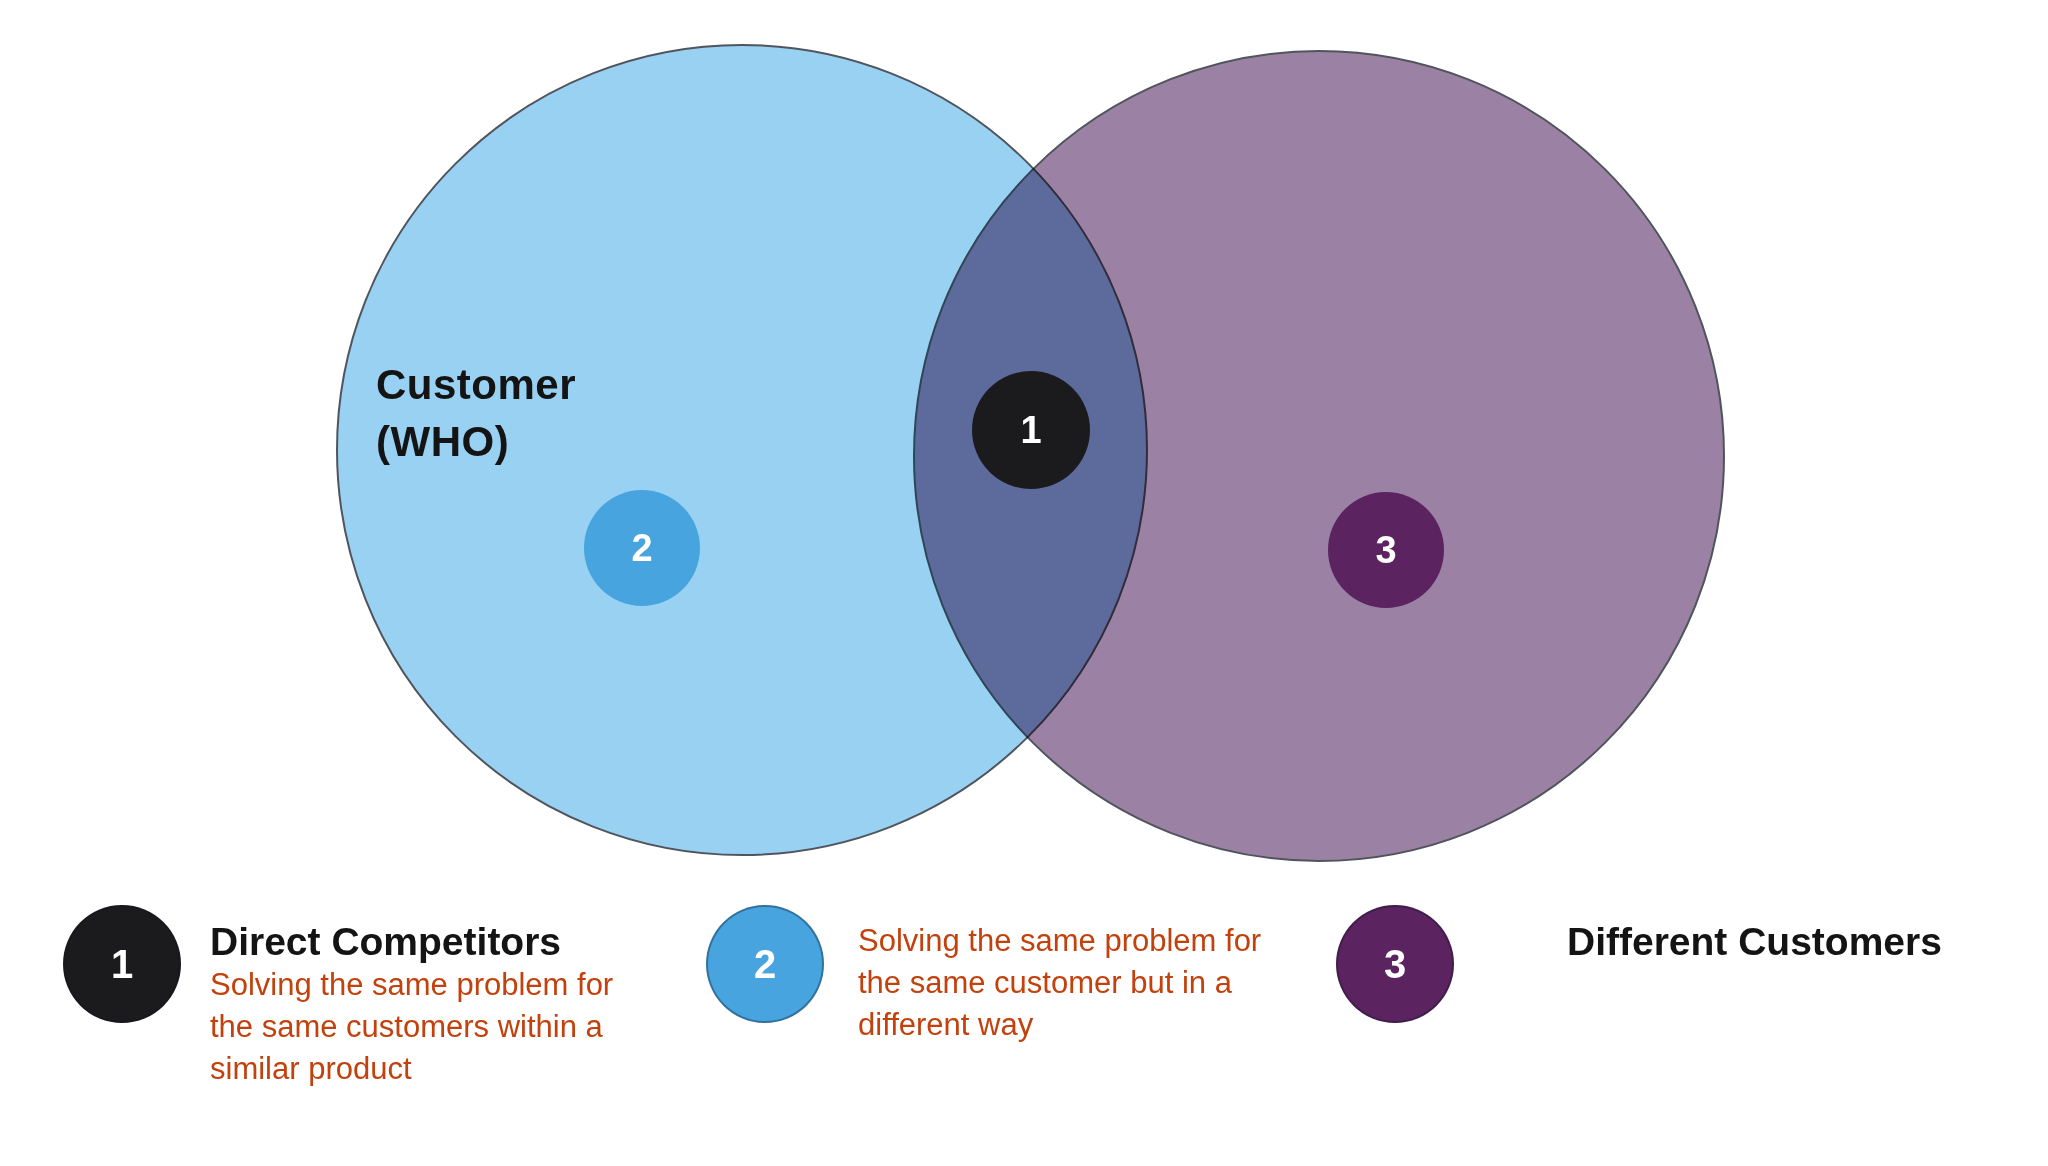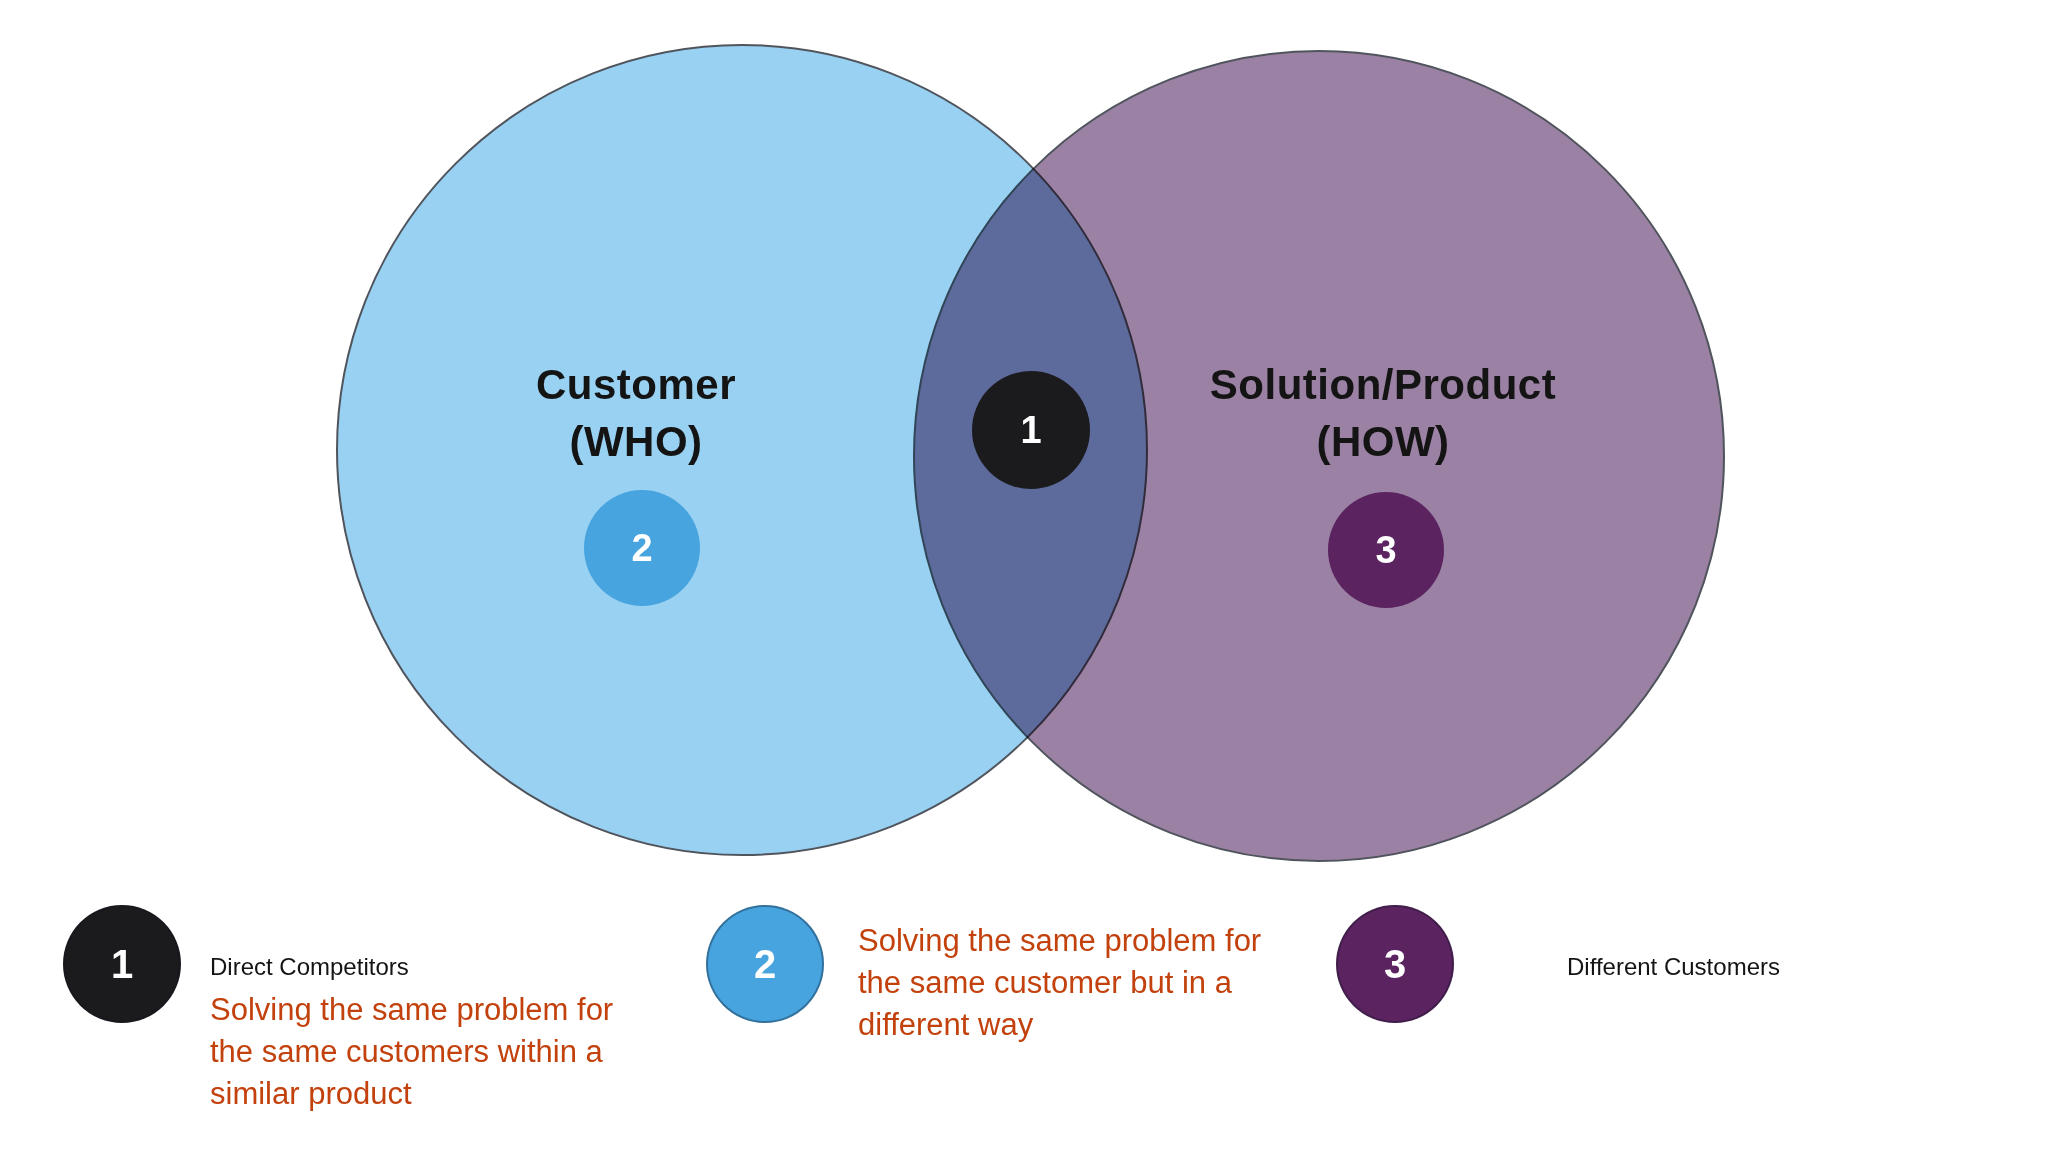--- a/index.html
+++ b/index.html
@@ -34,21 +34,20 @@
     left: 913px;
     top: 50px;
     mix-blend-mode: multiply;
   }
 
   
   .circle-title {
     position: absolute;
     width: 520px;
     top: 356px;
-    text-align: center;
     font-size: 42px;
     line-height: 57px;
     font-weight: 700;
     color: #141414;
     white-space: pre-line;
     letter-spacing: 0.5px;
   }
   .title-who  { left: 376px; }
   .title-how  { left: 1123px; }
 
@@ -89,46 +88,43 @@
 
   .legend-text {
     position: absolute;
     top: 920px;
   }
   .text-pos-1 { left: 210px;  width: 470px; }
   .text-pos-2 { left: 858px;  width: 470px; }
   .text-pos-3 { left: 1567px; width: 510px; }
 
   .legend-title {
-    font-size: 24px;
+    font-size: 39px;
     line-height: 44px;
-    font-weight: 400;
+    font-weight: 700;
     color: #141414;
-    margin-top: 25px;
   }
   .legend-desc {
     font-size: 31px;
     line-height: 42px;
     font-weight: 400;
     color: #c2410c;
     white-space: pre-line;
   }
 </style>
 </head>
 <body>
 
 <div class="page">
 
   <div class="big-circle circle-who" style="background: rgb(153, 209, 242);"></div>
   <div class="big-circle circle-how" style="background: rgb(155, 130, 164);"></div>
 
   <div class="circle-title title-who">Customer
 (WHO)</div>
-  <div class="circle-title title-how">Solution/Product
-(HOW)</div>
 
   <div class="marker marker-1" style="background: rgb(27, 27, 29);">
     <span>1</span>
   </div>
   <div class="marker marker-2" style="background: rgb(71, 164, 223);">
     <span>2</span>
   </div>
   <div class="marker marker-3" style="background: rgb(91, 35, 96);">
     <span>3</span>
   </div>

